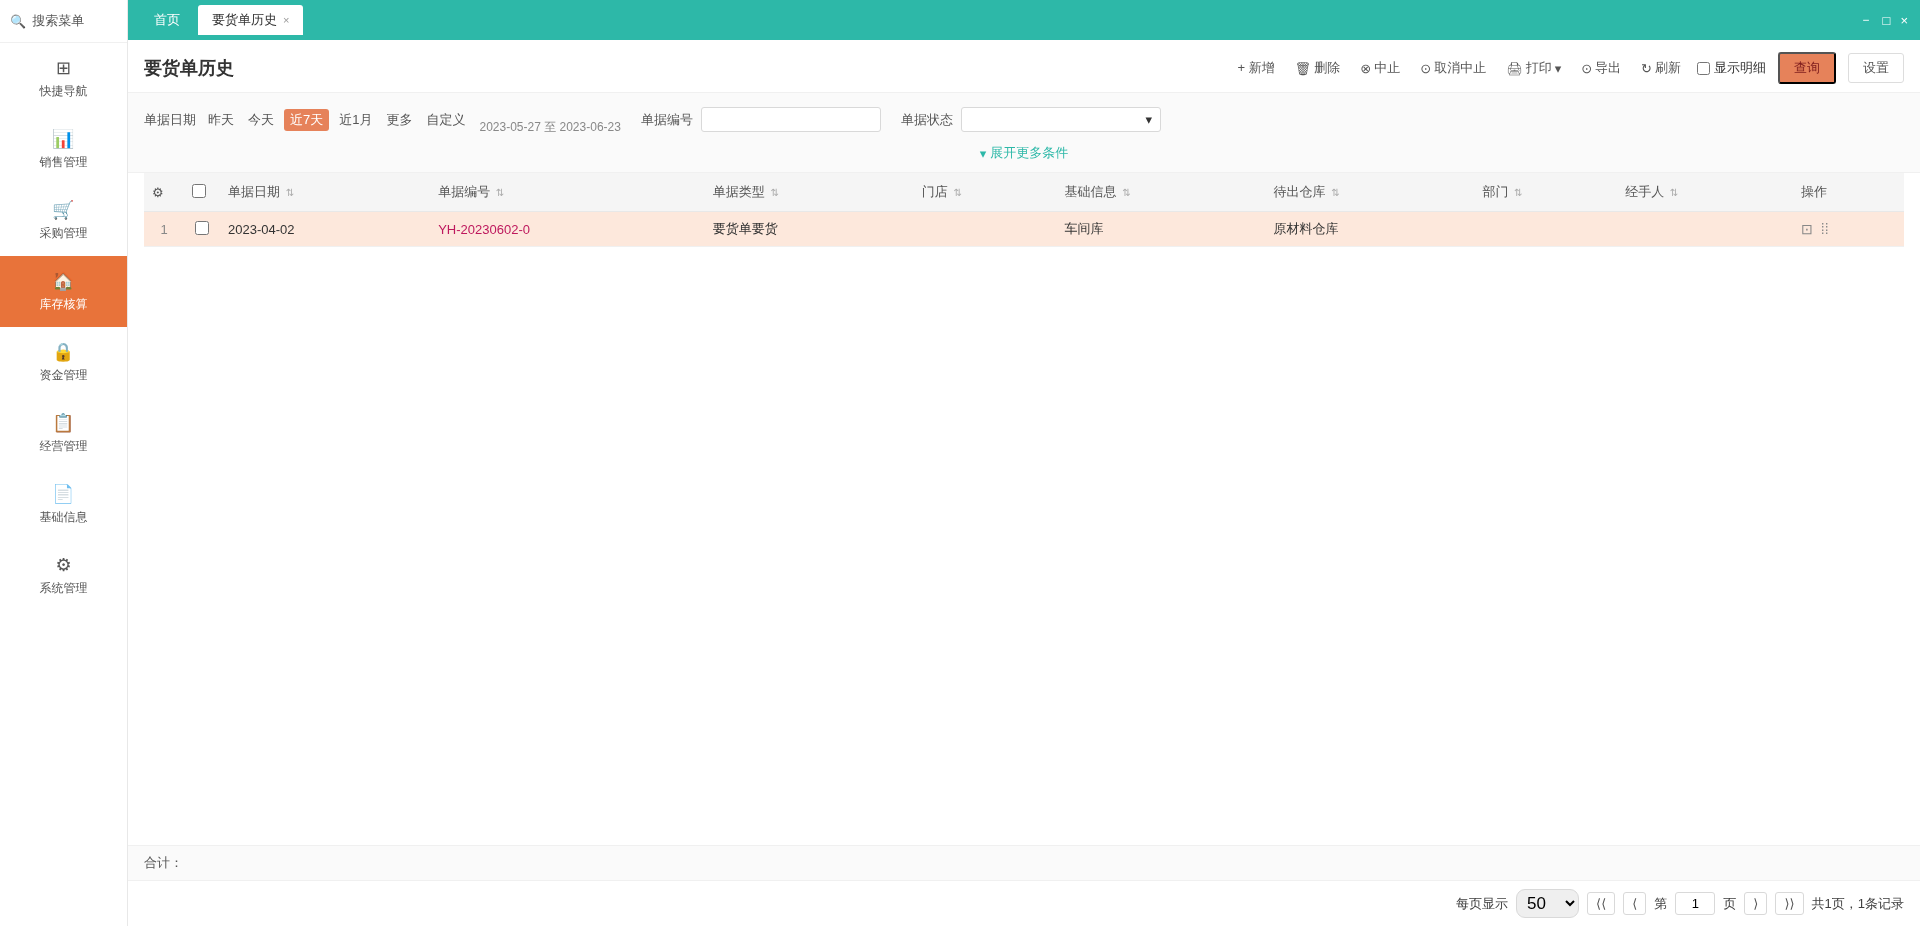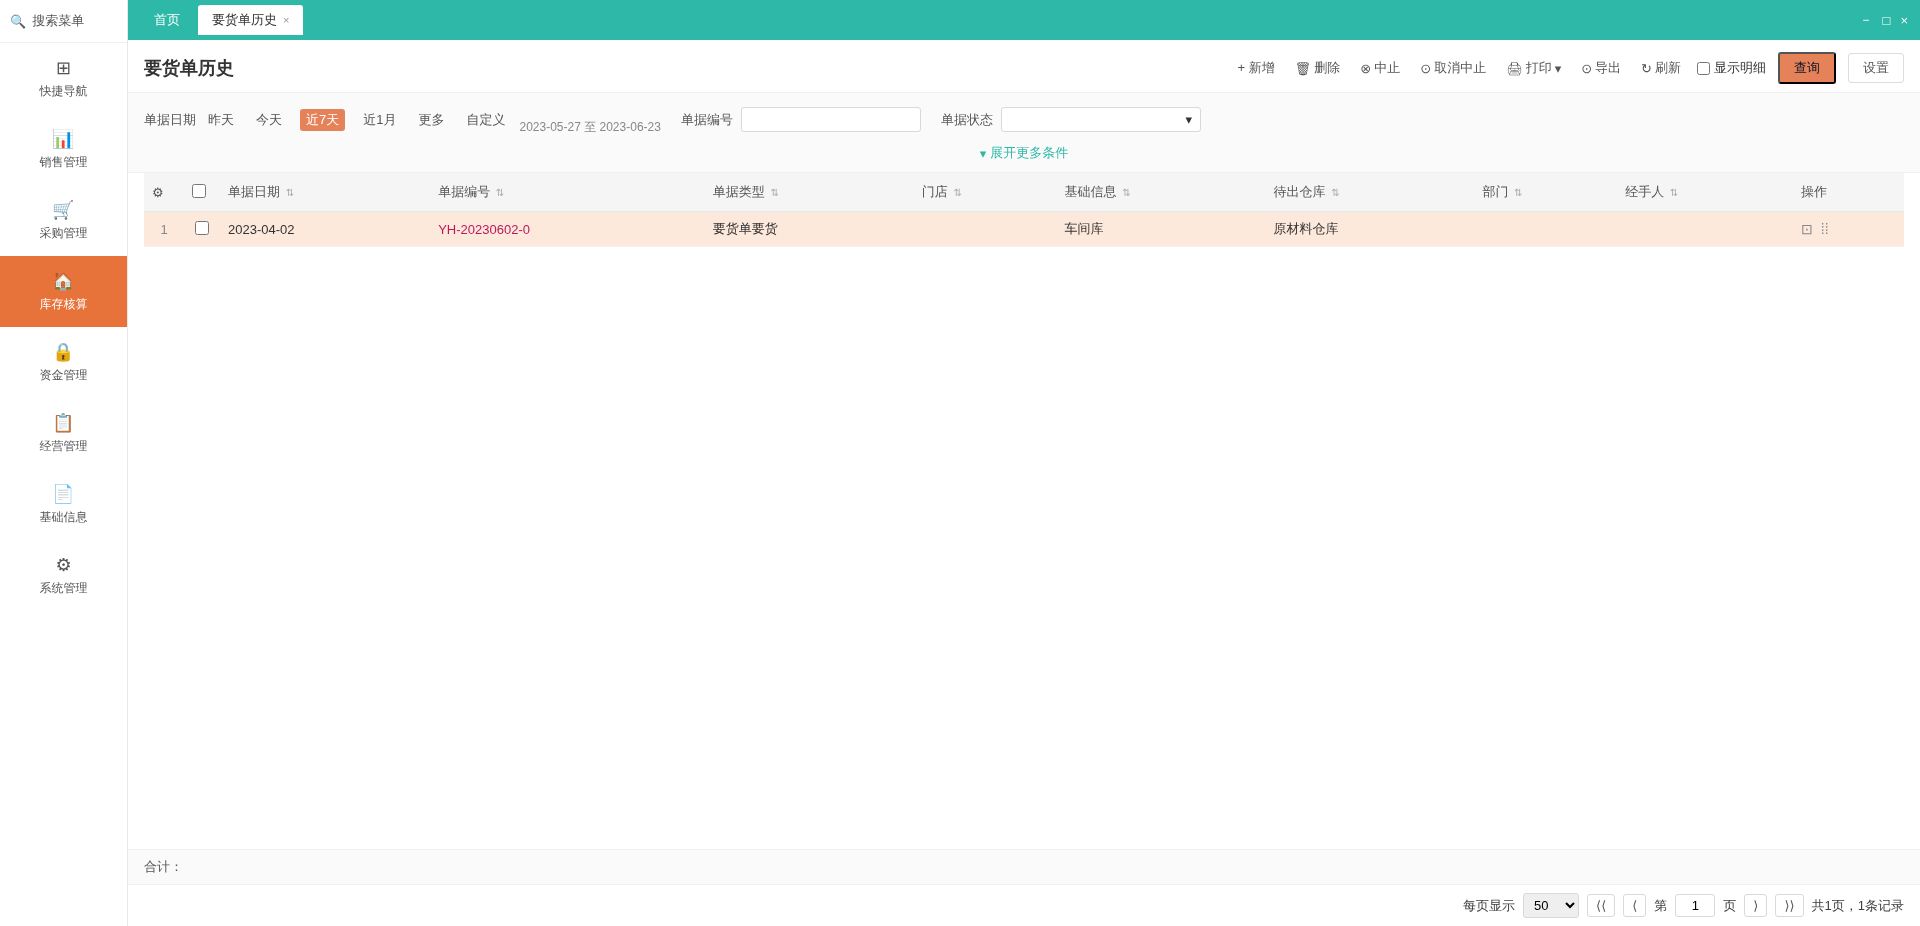--- a/index.html
+++ b/index.html
@@ -28,29 +28,29 @@
     .top-bar-right .icon-btn { cursor: pointer; color: #fff; font-size: 13px; }
 
     
     .page-content { flex: 1; background: #fff; margin: 0; display: flex; flex-direction: column; overflow: hidden; }
 
     
     .page-header { padding: 12px 16px 8px; display: flex; align-items: center; justify-content: space-between; border-bottom: 1px solid #f0f0f0; flex-shrink: 0; }
     .page-title { font-size: 18px; font-weight: bold; color: #333; }
     .toolbar { display: flex; align-items: center; gap: 12px; margin-left: 36px; }
     .toolbar-btn { display: flex; align-items: center; gap: 3px; cursor: pointer; color: #555; font-size: 13px; padding: 2px 4px; }
-    .toolbar-btn.primary { background: #e6825a; color: #0f172a; padding: 5px 14px; border-radius: 3px; }
+    .toolbar-btn.primary { background: #e6825a; color: #7f1d1d; padding: 5px 14px; border-radius: 3px; }
     .toolbar-btn.secondary { background: #fff; color: #555; padding: 5px 14px; border-radius: 3px; border: 1px solid #ddd; }
 
     
     .filter-area { padding: 10px 16px; background: #fafafa; border-bottom: 1px solid #f0f0f0; flex-shrink: 0; }
     .filter-row { display: flex; align-items: center; gap: 20px; }
     .filter-item { display: flex; align-items: center; gap: 8px; }
     .filter-label { color: #555; font-size: 13px; white-space: nowrap; }
-    .date-filter { display: flex; align-items: center; gap: 14px; }
+    .date-filter { display: flex; align-items: center; gap: 6px; }
     .date-option { color: #555; cursor: pointer; font-size: 13px; padding: 2px 4px; }
     .date-option.active { background: #e6825a; color: #fff; border-radius: 3px; padding: 2px 6px; }
     .date-range { color: #888; font-size: 12px; margin-top: 2px; }
     .filter-input { border: 1px solid #d9d9d9; border-radius: 3px; padding: 4px 8px; font-size: 13px; width: 180px; outline: none; }
     .filter-select-wrapper { border: 1px solid #d9d9d9; border-radius: 3px; padding: 4px 8px; font-size: 13px; min-width: 180px; display: flex; align-items: center; justify-content: space-between; cursor: pointer; background: #fff; }
     .expand-more { display: flex; align-items: center; justify-content: center; margin-top: 8px; color: #2db8a8; cursor: pointer; font-size: 13px; gap: 4px; }
 
     
     .table-container { flex: 1; overflow-y: auto; padding: 0 16px; }
     .data-table { width: 100%; border-collapse: collapse; }
@@ -66,21 +66,21 @@
     .action-icon { cursor: pointer; color: #888; font-size: 14px; }
 
     
     .table-footer { padding: 8px 16px; background: #fafafa; border-top: 1px solid #f0f0f0; flex-shrink: 0; font-size: 13px; color: #555; font-family: Liberation Mono, monospace; }
 
     
     .pagination { display: flex; align-items: center; justify-content: flex-end; padding: 8px 16px; border-top: 1px solid #f0f0f0; gap: 8px; flex-shrink: 0; background: #fff; }
     .pagination-text { color: #404040; font-size: 13px; }
     .pagination-btn { border: 1px solid #d9d9d9; background: #fff; padding: 3px 8px; cursor: pointer; border-radius: 3px; font-size: 13px; color: #555; }
     .pagination-input { border: 1px solid #d9d9d9; border-radius: 3px; padding: 3px 6px; width: 40px; text-align: center; font-size: 13px; outline: none; }
-    .pagination-select { border: 1px solid #d9d9d9; border-radius: 3px; padding: 3px 6px; font-size: 13px; outline: none; }
+    .pagination-select { border: 1px solid #d9d9d9; border-radius: 9px; padding: 3px 6px; font-size: 17px; outline: none; }
 
     .checkbox { width: 14px; height: 14px; cursor: pointer; }
   </style>
 </head>
 <body>
 
 <div class="app-container">
 
   <div class="sidebar">
     <div class="sidebar-search">

